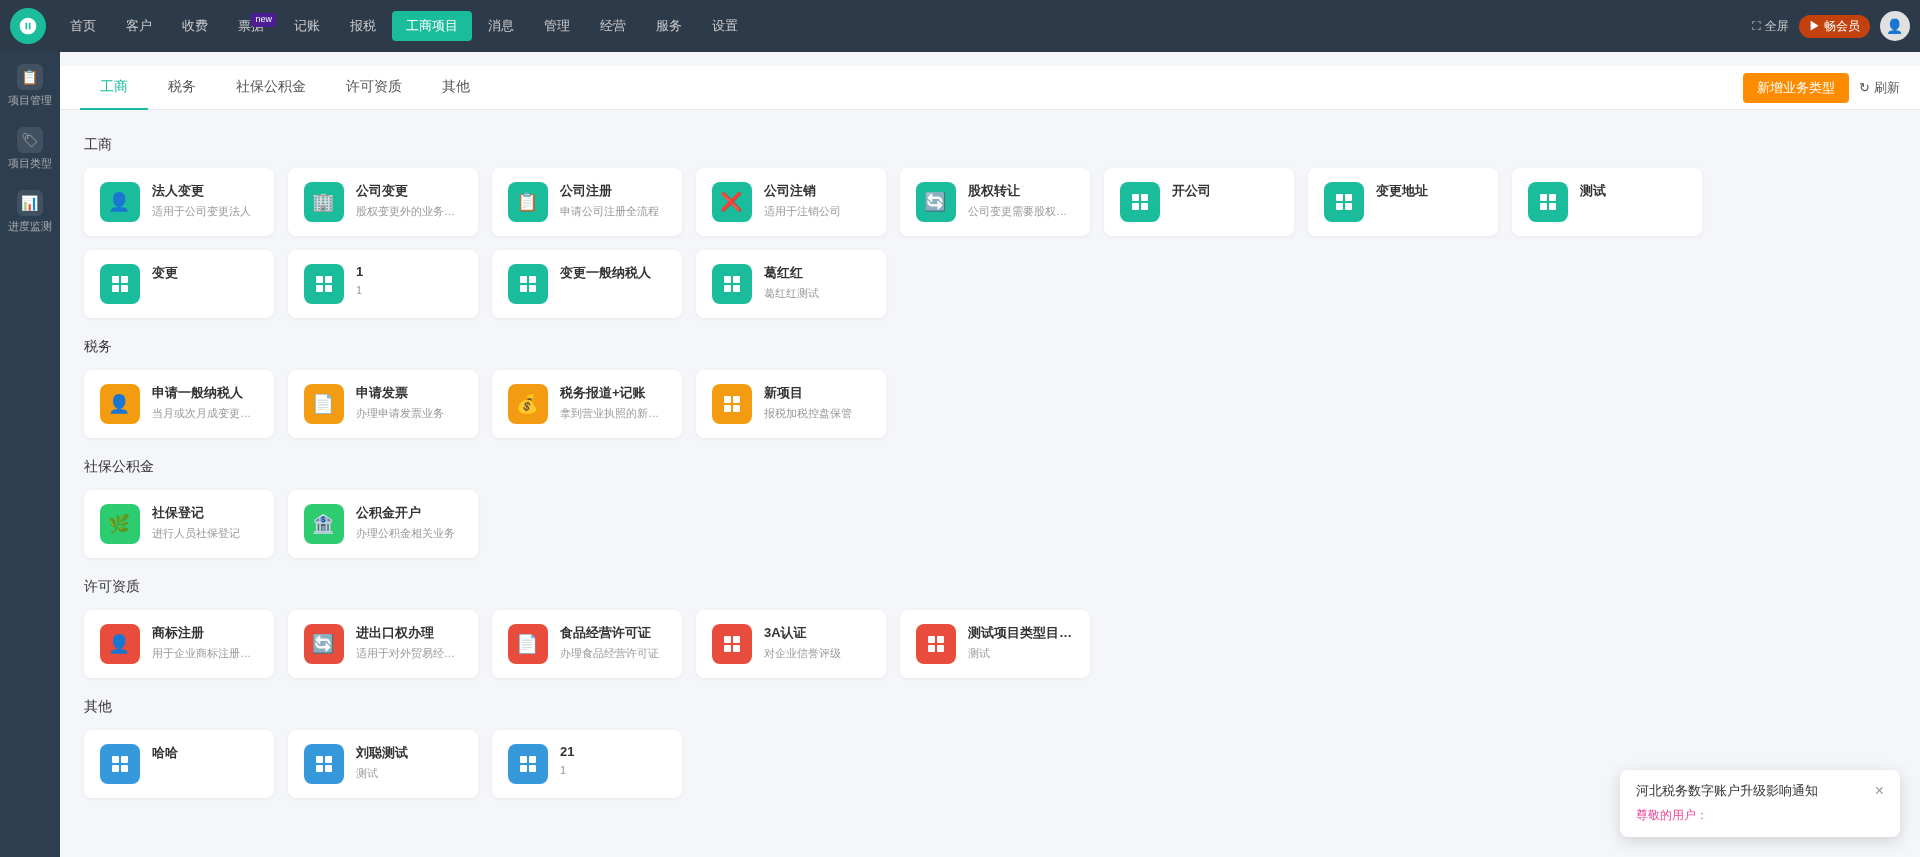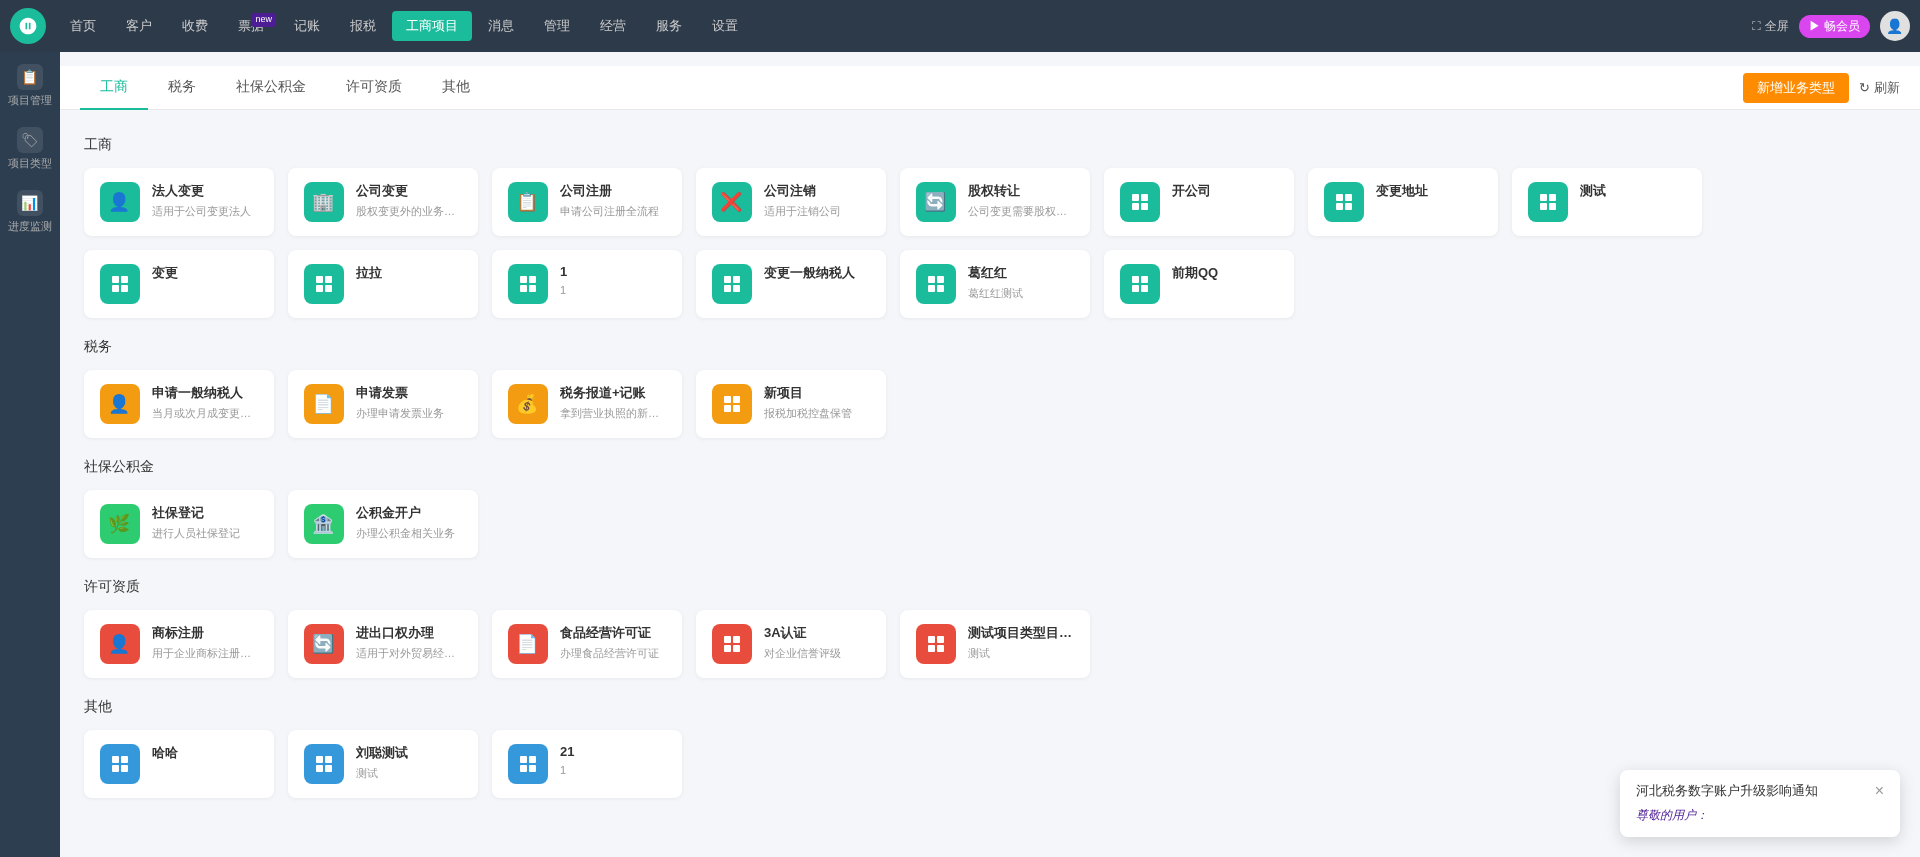--- a/index.html
+++ b/index.html
@@ -47,21 +47,21 @@
       line-height: 1.3;
     }
     .nav-right { display: flex; align-items: center; gap: 10px; margin-left: auto; }
     .nav-right-btn {
       color: #ccc;
       font-size: 12px;
       cursor: pointer;
       display: flex; align-items: center; gap: 4px;
     }
     .member-btn {
-      background: #d946ef;
+      background: #c2410c;
       color: #fff;
       padding: 3px 10px;
       border-radius: 12px;
       font-size: 12px;
       cursor: pointer;
     }
     .avatar {
       width: 30px; height: 30px;
       background: #e0e0e0;
       border-radius: 50%;
@@ -223,21 +223,21 @@
       z-index: 200;
     }
     .notification-header {
       display: flex;
       justify-content: space-between;
       align-items: center;
       margin-bottom: 6px;
     }
     .notification-title { font-weight: 400; font-size: 13px; }
     .notification-close { cursor: pointer; color: #999; font-size: 16px; }
-    .notification-text { color: #4c1d95; line-height: 1.6; font-style: italic; }
+    .notification-text { color: #ec4899; line-height: 1.6; }
 
   </style>
 </head>
 <body>
 
 <nav class="top-nav">
   <div class="logo">
     <svg viewBox="0 0 24 24" fill="white">
       <path d="M12 2C6.48 2 2 6.48 2 12s4.48 10 10 10 10-4.48 10-10S17.52 2 12 2zm-1 14H9V8h2v8zm4 0h-2V8h2v8z"></path>
     </svg>
@@ -411,34 +411,20 @@
           <div class="card">
       <div class="card-icon" style="background:#1abc9c">
         <svg width="20" height="20" viewBox="0 0 20 20" fill="white">
       <rect x="2" y="2" width="7" height="7" rx="1"></rect>
       <rect x="11" y="2" width="7" height="7" rx="1"></rect>
       <rect x="2" y="11" width="7" height="7" rx="1"></rect>
       <rect x="11" y="11" width="7" height="7" rx="1"></rect>
     </svg>
       </div>
       <div class="card-content">
-        <div class="card-title">拉拉</div>
-        <div class="card-desc"></div>
-      </div>
-    </div>
-          <div class="card">
-      <div class="card-icon" style="background:#1abc9c">
-        <svg width="20" height="20" viewBox="0 0 20 20" fill="white">
-      <rect x="2" y="2" width="7" height="7" rx="1"></rect>
-      <rect x="11" y="2" width="7" height="7" rx="1"></rect>
-      <rect x="2" y="11" width="7" height="7" rx="1"></rect>
-      <rect x="11" y="11" width="7" height="7" rx="1"></rect>
-    </svg>
-      </div>
-      <div class="card-content">
         <div class="card-title">1</div>
         <div class="card-desc">1</div>
       </div>
     </div>
           <div class="card">
       <div class="card-icon" style="background:#1abc9c">
         <svg width="20" height="20" viewBox="0 0 20 20" fill="white">
       <rect x="2" y="2" width="7" height="7" rx="1"></rect>
       <rect x="11" y="2" width="7" height="7" rx="1"></rect>
       <rect x="2" y="11" width="7" height="7" rx="1"></rect>
@@ -455,34 +441,20 @@
         <svg width="20" height="20" viewBox="0 0 20 20" fill="white">
       <rect x="2" y="2" width="7" height="7" rx="1"></rect>
       <rect x="11" y="2" width="7" height="7" rx="1"></rect>
       <rect x="2" y="11" width="7" height="7" rx="1"></rect>
       <rect x="11" y="11" width="7" height="7" rx="1"></rect>
     </svg>
       </div>
       <div class="card-content">
         <div class="card-title">葛红红</div>
         <div class="card-desc">葛红红测试</div>
-      </div>
-    </div>
-          <div class="card">
-      <div class="card-icon" style="background:#1abc9c">
-        <svg width="20" height="20" viewBox="0 0 20 20" fill="white">
-      <rect x="2" y="2" width="7" height="7" rx="1"></rect>
-      <rect x="11" y="2" width="7" height="7" rx="1"></rect>
-      <rect x="2" y="11" width="7" height="7" rx="1"></rect>
-      <rect x="11" y="11" width="7" height="7" rx="1"></rect>
-    </svg>
-      </div>
-      <div class="card-content">
-        <div class="card-title">前期QQ</div>
-        <div class="card-desc"></div>
       </div>
     </div>
         </div>
       </div>
       <div>
         <div class="section-title">税务</div>
         <div class="cards-grid">
           <div class="card">
       <div class="card-icon" style="background:#f39c12">
         👤

